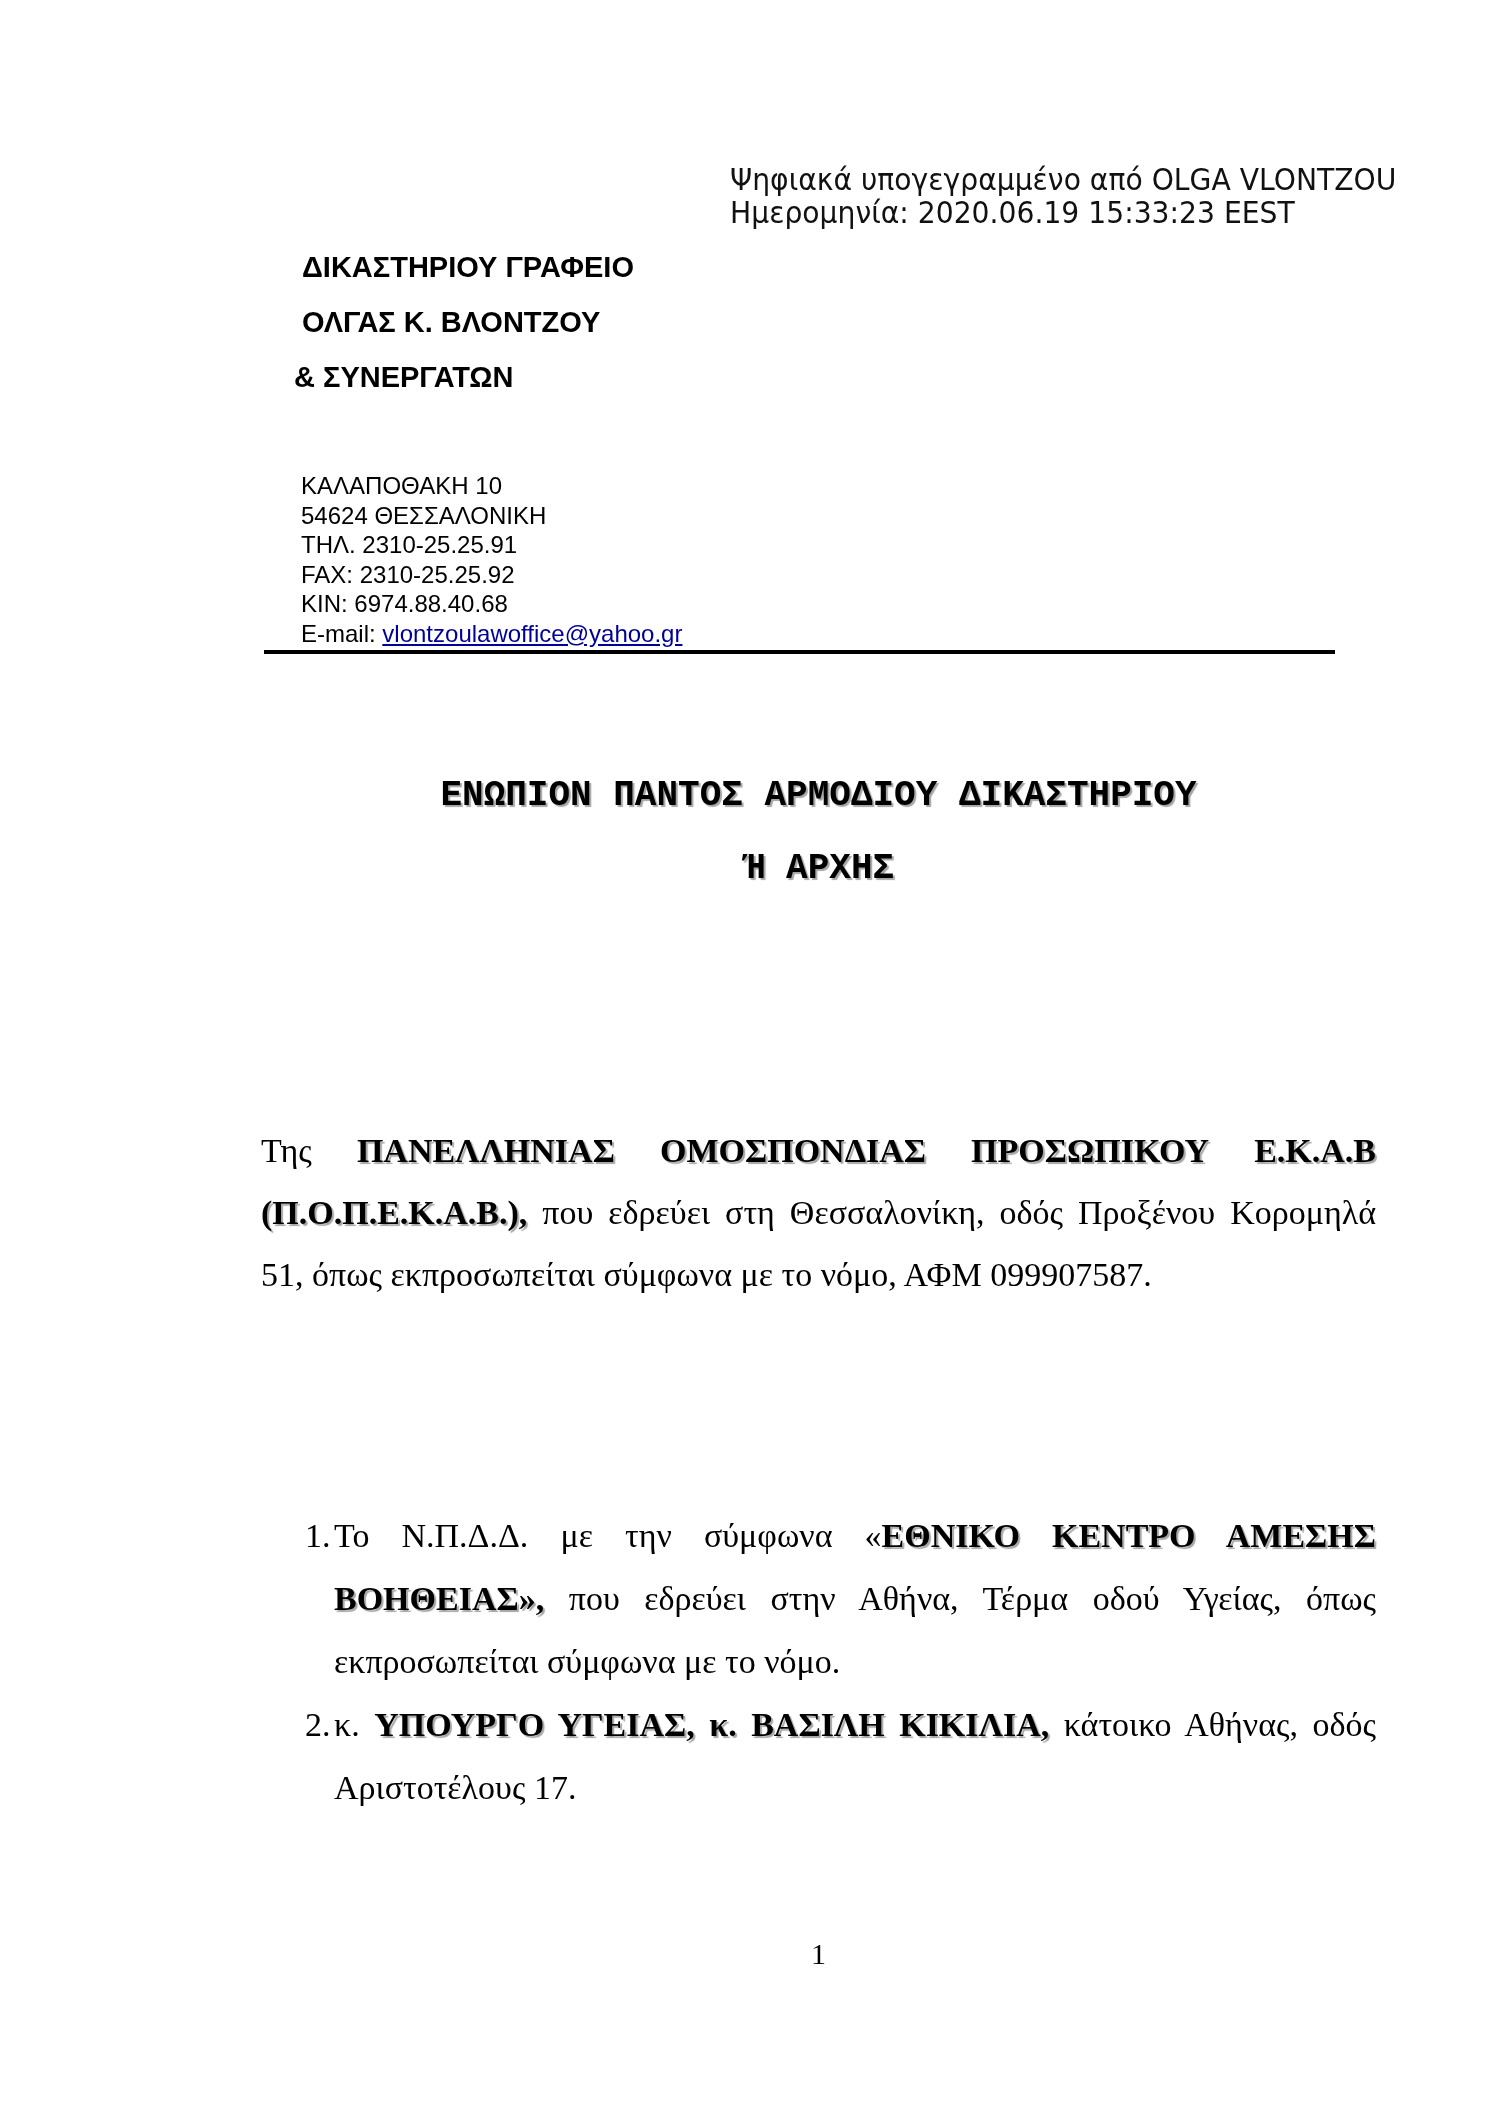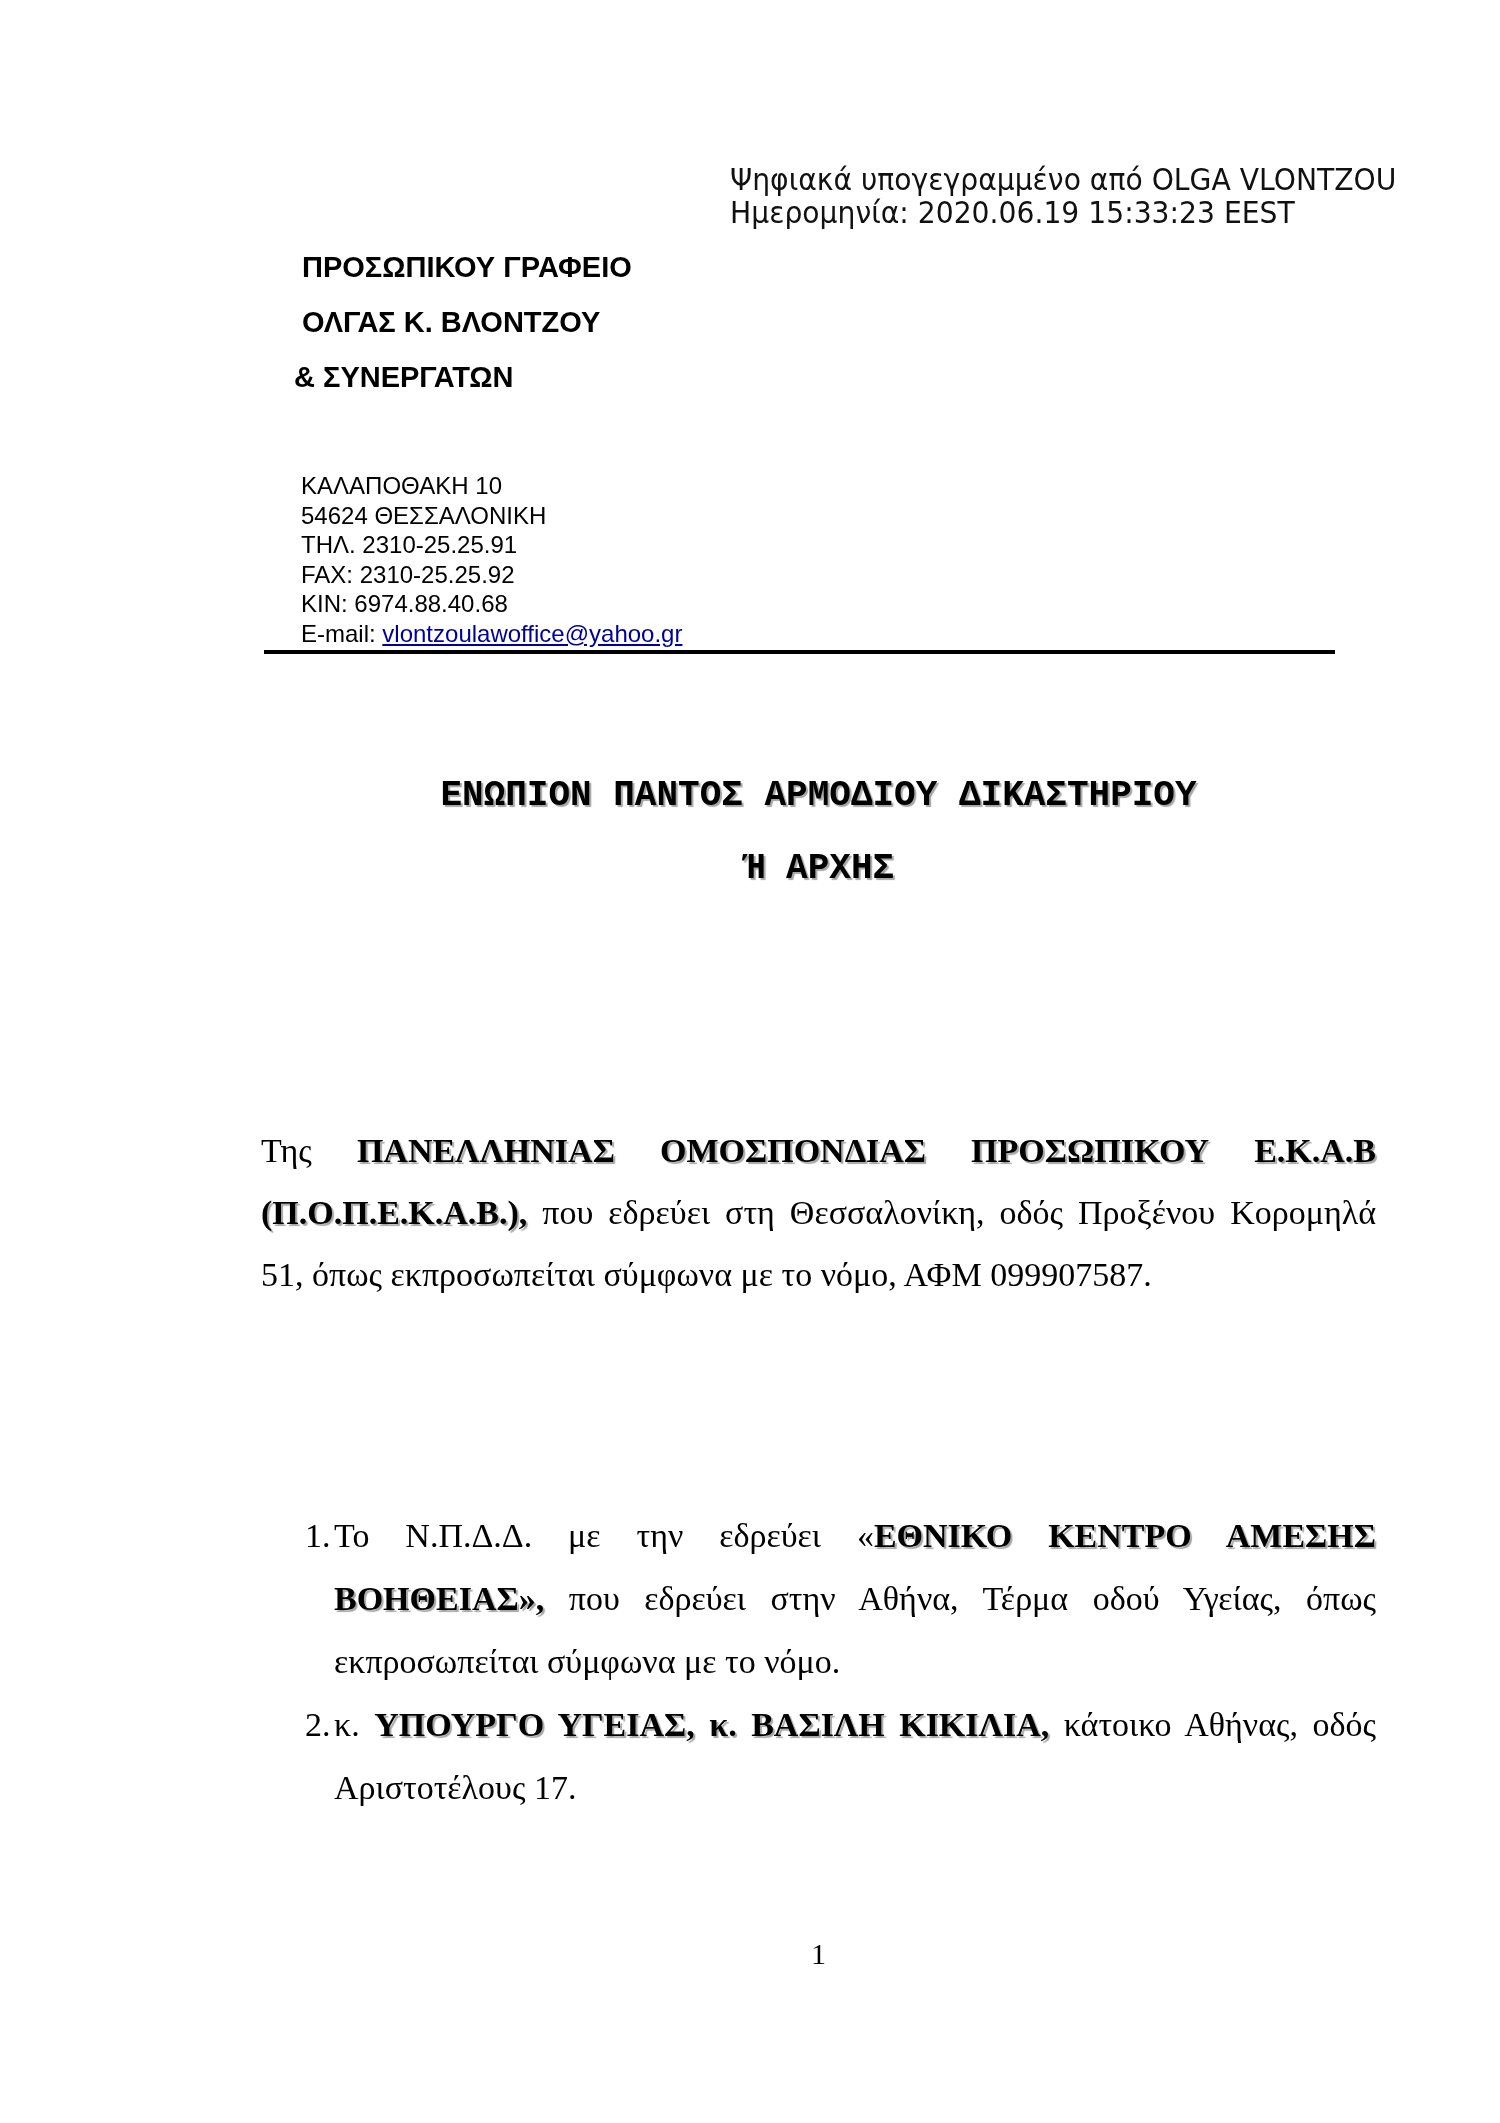--- a/index.html
+++ b/index.html
@@ -108,21 +108,21 @@
 <body>
 
 <div class="page">
 
   <div class="abs signature">
     <div>Ψηφιακά υπογεγραμμένο από OLGA VLONTZOU</div>
     <div>Ημερομηνία: 2020.06.19 15:33:23 EEST</div>
   </div>
 
   <div class="abs office-name">
-    <div class="ind">ΠΡΟΣΩΠΙΚΟΥ ΓΡΑΦΕΙΟ</div>
+    <div class="ind">ΔΙΚΑΣΤΗΡΙΟΥ ΓΡΑΦΕΙΟ</div>
     <div class="ind">ΟΛΓΑΣ Κ. ΒΛΟΝΤΖΟΥ</div>
     <div>&amp; ΣΥΝΕΡΓΑΤΩΝ</div>
   </div>
 
   <div class="abs contact">
     <div>ΚΑΛΑΠΟΘΑΚΗ 10</div>
     <div>54624 ΘΕΣΣΑΛΟΝΙΚΗ</div>
     <div>ΤΗΛ. 2310-25.25.91</div>
     <div>FAX: 2310-25.25.92</div>
     <div>ΚΙΝ: 6974.88.40.68</div>
@@ -132,21 +132,21 @@
   <div class="abs divider"></div>
 
   <div class="abs heading shd h-court1">ΕΝΩΠΙΟΝ ΠΑΝΤΟΣ ΑΡΜΟΔΙΟΥ ΔΙΚΑΣΤΗΡΙΟΥ</div>
   <div class="abs heading shd h-court2">Ή ΑΡΧΗΣ</div>
 
   <p class="abs body-par"><span>Της </span><span class="b shd">ΠΑΝΕΛΛΗΝΙΑΣ ΟΜΟΣΠΟΝΔΙΑΣ ΠΡΟΣΩΠΙΚΟΥ Ε.Κ.Α.Β (Π.Ο.Π.Ε.Κ.Α.Β.),</span><span> που εδρεύει στη Θεσσαλονίκη, οδός Προξένου Κορομηλά 51, όπως εκπροσωπείται σύμφωνα με το νόμο, ΑΦΜ 099907587.</span></p>
 
 
   <div class="abs recipients">
     <div class="recipient">
-      <span class="num">1.</span><span>Το Ν.Π.Δ.Δ. με την εδρεύει «</span><span class="b shd">ΕΘΝΙΚΟ ΚΕΝΤΡΟ ΑΜΕΣΗΣ ΒΟΗΘΕΙΑΣ»,</span><span> που εδρεύει στην Αθήνα, Τέρμα οδού Υγείας, όπως εκπροσωπείται σύμφωνα με το νόμο.</span>
+      <span class="num">1.</span><span>Το Ν.Π.Δ.Δ. με την σύμφωνα «</span><span class="b shd">ΕΘΝΙΚΟ ΚΕΝΤΡΟ ΑΜΕΣΗΣ ΒΟΗΘΕΙΑΣ»,</span><span> που εδρεύει στην Αθήνα, Τέρμα οδού Υγείας, όπως εκπροσωπείται σύμφωνα με το νόμο.</span>
     </div>
     <div class="recipient">
       <span class="num">2.</span><span>κ. </span><span class="b shd">ΥΠΟΥΡΓΟ ΥΓΕΙΑΣ, κ. ΒΑΣΙΛΗ ΚΙΚΙΛΙΑ,</span><span> κάτοικο Αθήνας, οδός Αριστοτέλους 17.</span>
     </div>
   </div>
 
   <div class="abs page-number">1</div>
 
 </div>
 

